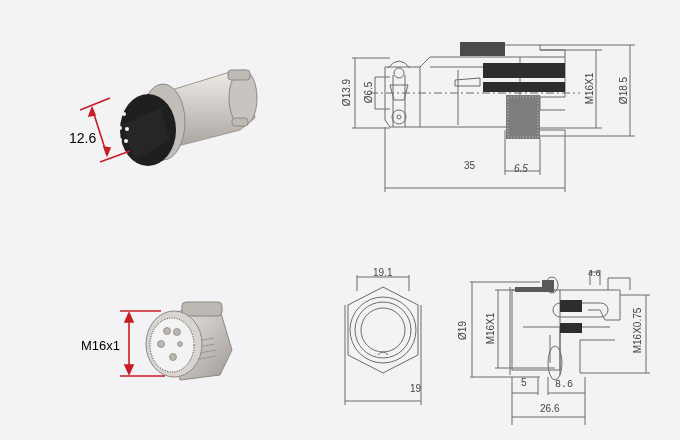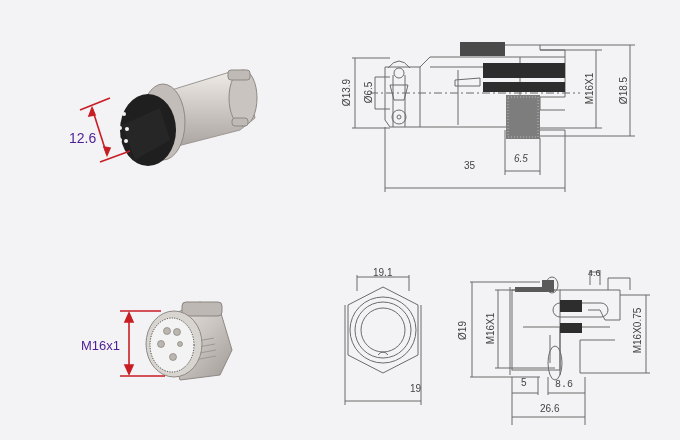--- a/index.html
+++ b/index.html
@@ -3,21 +3,21 @@
   <meta charset="utf-8">
   <style>
     html, body { margin: 0; padding: 0; }
     body {
       width: 680px; height: 440px; position: relative; overflow: hidden;
       background: #f3f3f5;
       font-family: "Liberation Sans", sans-serif;
     }
     .panel { position: absolute; }
     svg { display: block; overflow: visible; }
-    .lbl { position: absolute; font-family: "Liberation Sans", sans-serif; color: #4c1d95; white-space: nowrap; }
+    .lbl { position: absolute; font-family: "Liberation Sans", sans-serif; color: #000000; white-space: nowrap; }
     .dim { position: absolute; font-family: "Liberation Sans Narrow", "Liberation Sans", sans-serif; color: #444; font-size: 10px; white-space: nowrap; transform-origin: center; }
     .rot { transform: rotate(-90deg); }
   </style>
 </head>
 <body>
 
 <div class="panel" style="left:60px;top:50px;width:220px;height:150px;">
   <svg width="220" height="150" viewBox="0 0 220 150">
 
     <defs>
@@ -157,21 +157,21 @@
       <rect x="130" y="12" width="45" height="14" fill="#4a4a4a"></rect>
     </g>
 
     <rect x="176" y="65" width="34" height="44" fill="#7d7d7d"></rect>
     <rect x="178" y="67" width="30" height="40" fill="none" stroke="#bbb" stroke-dasharray="1 2"></rect>
   </svg>
   <div class="dim rot" style="left:3px;top:57px;">Ø13.9</div>
   <div class="dim rot" style="left:28px;top:57px;">Ø6.5</div>
   <div class="dim rot" style="left:244px;top:53px;">M16X1</div>
   <div class="dim rot" style="left:280px;top:55px;">Ø18.5</div>
-  <div class="dim" style="left:184px;top:123px;font-style:italic;">6.5</div>
+  <div class="dim" style="left:184px;top:133px;font-style:italic;">6.5</div>
   <div class="dim" style="left:134px;top:130px;">35</div>
 </div>
 
 <div class="panel" style="left:340px;top:265px;width:100px;height:145px;">
   <svg width="100" height="145" viewBox="0 0 100 145">
     <g fill="none" stroke="#6b6b6b" stroke-width="1">
       <line x1="17" y1="12" x2="69" y2="12"></line>
       <line x1="17" y1="10" x2="17" y2="26"></line>
       <line x1="69" y1="10" x2="69" y2="26"></line>
       <path d="M43,22 L78,40 L78,90 L43,108 L8,90 L8,40 Z"></path>

